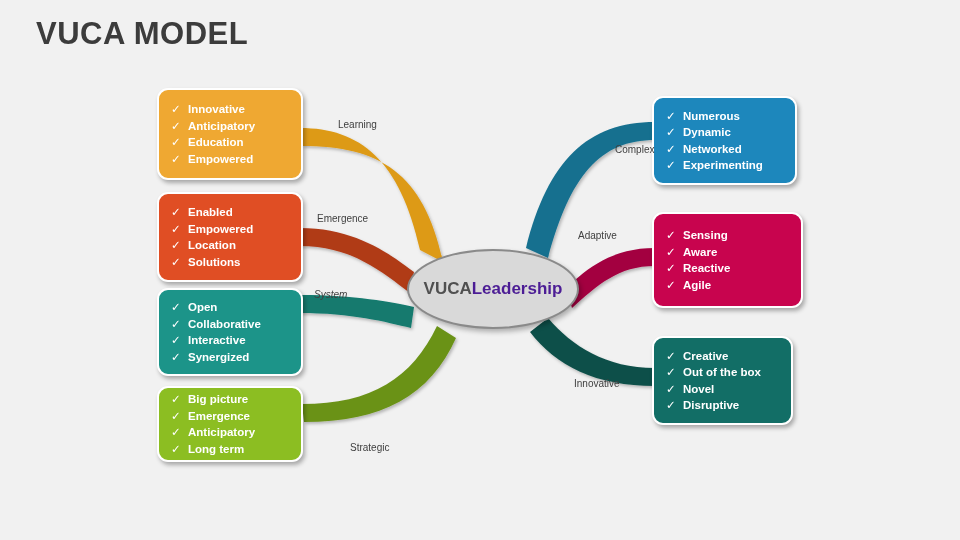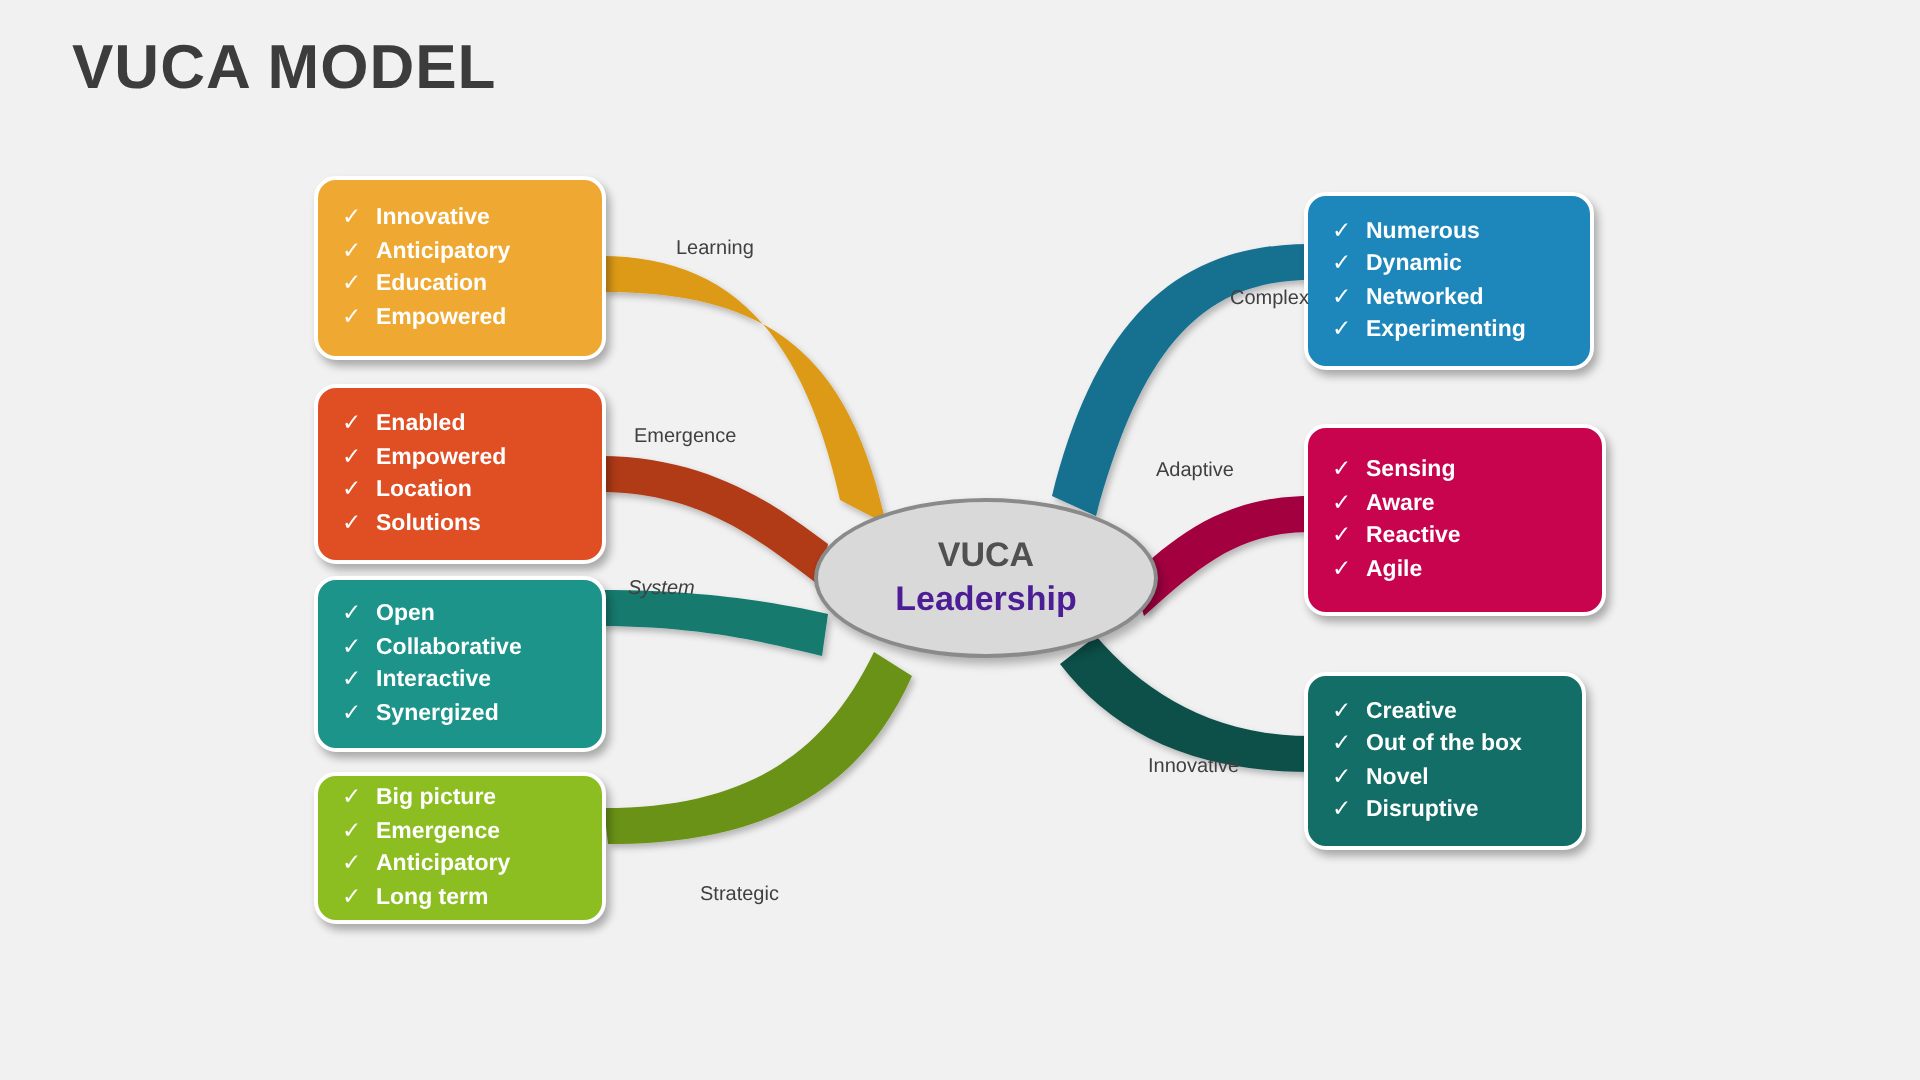--- a/index.html
+++ b/index.html
@@ -75,21 +75,21 @@
     position: absolute;
     left: 407px;
     top: 249px;
     width: 172px;
     height: 80px;
     border-radius: 50%;
     background: #d9d9d9;
     border: 2px solid #8a8a8a;
     box-shadow: 2px 3px 5px rgba(0,0,0,0.28);
     display: flex;
-    flex-direction: column;
+    flex-direction: row;
     align-items: center;
     justify-content: center;
     box-sizing: border-box;
   }
   .center-line {
     color: #505050;
     font-size: 17px;
     font-weight: bold;
     line-height: 22px;
     white-space: nowrap;

